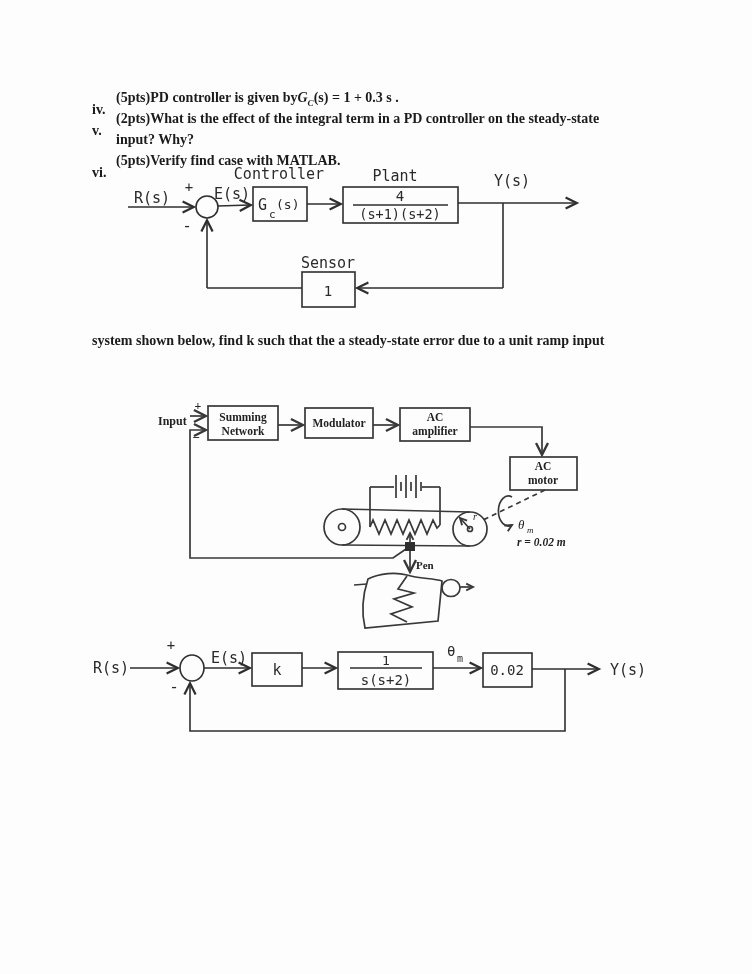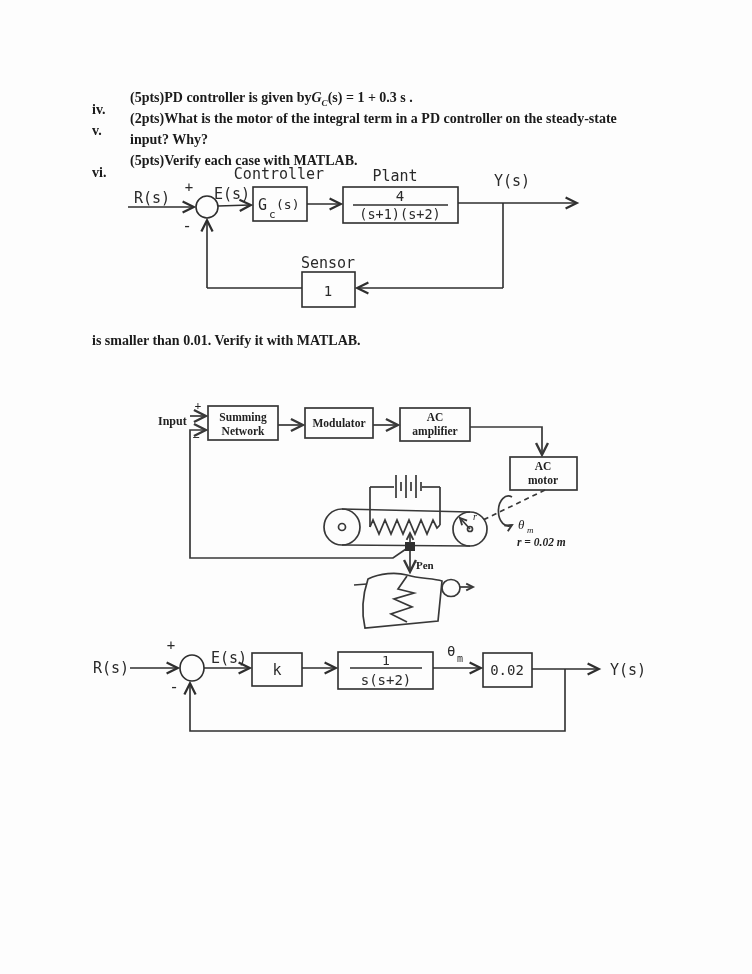--- a/index.html
+++ b/index.html
@@ -1,20 +1,20 @@
 <!DOCTYPE html>
 <html><head>
 <meta charset="utf-8">
 <style>
   html,body{margin:0;padding:0;background:#e8e8e8;}
   .page{position:relative;width:752px;height:974px;background:#fdfdfd;margin:0 auto;
         font-family:"Liberation Serif",serif;color:#1b1b1b;overflow:hidden;}
   .li{position:absolute;left:92px;white-space:nowrap;font:bold 14px "Liberation Serif",serif;}
   .li .num{position:absolute;left:0;top:12px;}
-  .li .bod{position:absolute;left:38px;top:0;}
+  .li .bod{position:absolute;left:24px;top:0;}
   .mvar{font-style:italic;}
   .msub{font-style:italic;font-size:9px;}
   .para{position:absolute;left:92px;font:bold 14px "Liberation Serif",serif;line-height:21px;white-space:nowrap;}
   svg{position:absolute;overflow:visible;}
   .st{stroke:#2e2e2e;stroke-width:1.6;fill:none;}
   .st2{stroke:#383838;stroke-width:1.7;fill:none;}
   .mono{font-family:"DejaVu Sans Mono",monospace;fill:#2a2a2a;}
   .ser{font-family:"Liberation Serif",serif;font-weight:bold;fill:#222;}
   .seri{font-family:"Liberation Serif",serif;font-style:italic;fill:#222;}
 </style>
@@ -22,28 +22,28 @@
 <body>
 
 <div class="page">
 
   <div class="li" style="top:90px">
     <span class="num">iv.</span>
     <span class="bod"><span>(5pts)PD controller is given by</span><span class="mvar">G</span><sub class="msub">C</sub><span>(s) = 1 + 0.3 s .</span></span>
   </div>
   <div class="li" style="top:111px">
     <span class="num">v.</span>
-    <span class="bod">(2pts)What is the motor of the integral term in a PD controller on the steady-state</span>
+    <span class="bod">(2pts)What is the effect of the integral term in a PD controller on the steady-state</span>
   </div>
   <div class="li" style="top:132px">
     <span class="bod">input? Why?</span>
   </div>
   <div class="li" style="top:153px">
     <span class="num">vi.</span>
-    <span class="bod">(5pts)Verify each case with MATLAB.</span>
+    <span class="bod">(5pts)Verify find case with MATLAB.</span>
   </div>
 
   <svg style="left:80px;top:160px" width="520" height="170" viewBox="0 0 520 170">
     <defs>
       <marker id="a1" markerWidth="10" markerHeight="10" refX="7.5" refY="4.5" orient="auto">
         <path d="M1,1 L8,4.5 L1,8" fill="none" stroke="#2e2e2e" stroke-width="1.4"></path>
       </marker>
     </defs>
     <g>
       <line class="st" x1="48" y1="47" x2="113" y2="47" marker-end="url(#a1)"></line>
@@ -70,21 +70,21 @@
     <text class="mono" x="189" y="58" font-size="11">c</text>
     <text class="mono" x="196" y="49" font-size="13">(s)</text>
     <text class="mono" x="320" y="41" font-size="14" text-anchor="middle">4</text>
     <line class="st" x1="273" y1="45" x2="368" y2="45"></line>
     <text class="mono" x="320" y="59" font-size="13.5" text-anchor="middle">(s+1)(s+2)</text>
     <text class="mono" x="248" y="108" font-size="15" text-anchor="middle">Sensor</text>
     <text class="mono" x="248" y="136" font-size="14" text-anchor="middle">1</text>
   </svg>
 
   <div class="para" style="top:330px">
-    <div>is smaller than 0.01. Verify it with MATLAB.</div>
+    <div>system shown below, find k such that the a steady-state error due to a unit ramp input</div>
   </div>
 
   <svg style="left:150px;top:398px" width="460" height="245" viewBox="0 0 460 245">
     <defs>
       <marker id="a2" markerWidth="10" markerHeight="10" refX="7.5" refY="4.5" orient="auto">
         <path d="M1,1 L8,4.5 L1,8" fill="none" stroke="#383838" stroke-width="1.4"></path>
       </marker>
       <marker id="a2s" markerWidth="7" markerHeight="7" refX="5" refY="3" orient="auto">
         <path d="M1,1 L5,3 L1,5" fill="none" stroke="#383838" stroke-width="1.1"></path>
       </marker>

